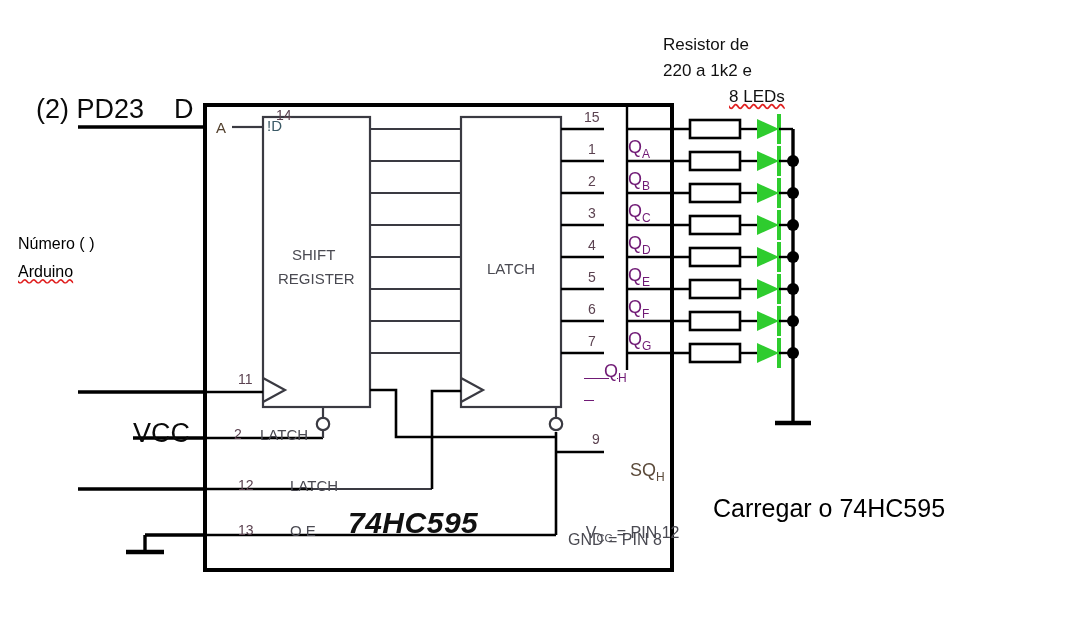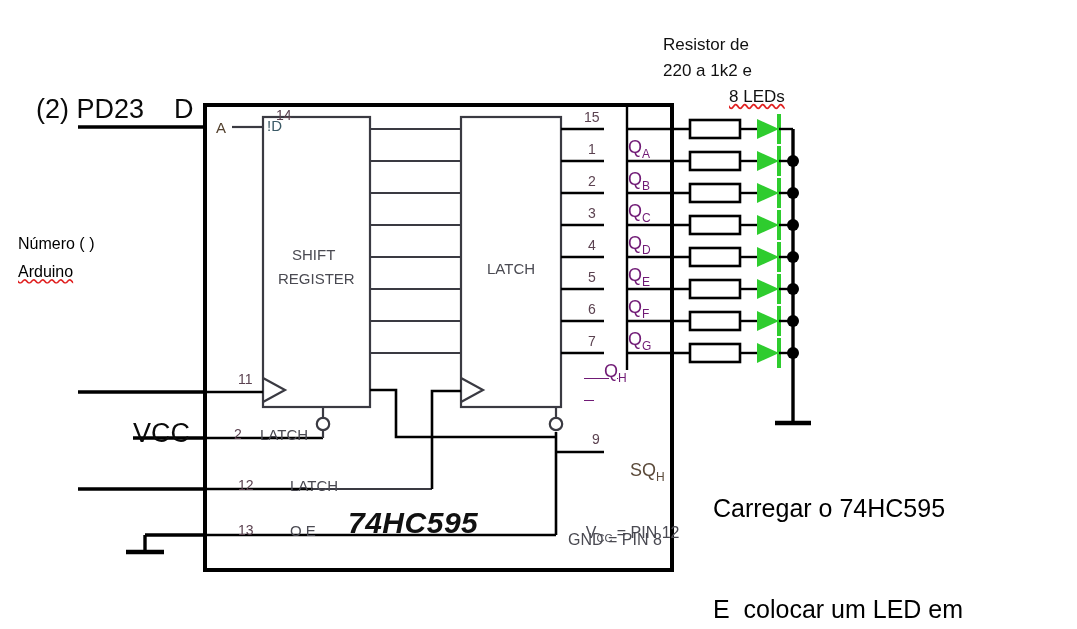--- a/index.html
+++ b/index.html
@@ -337,19 +337,18 @@
 
   <div class="txt lbl-chip" style="left:348px; top:508px;font-style:italic;">74HC595</div>
 
   <div class="txt lbl-vcc" style="left:568px; top:509px;">
     <span>V</span><sub>CC</sub><span> = PIN 12</span>
   </div>
   <div class="txt lbl-vcc" style="left:568px; top:532px;">GND = PIN 8</div>
 
   <div class="notes-block" style="left:713px; top:425px;">
     <div>Carregar o 74HC595</div>
-    <div>E  colocar um LED em</div>
     
     
     
   </div>
 
 </div>
 
 </body></html>

